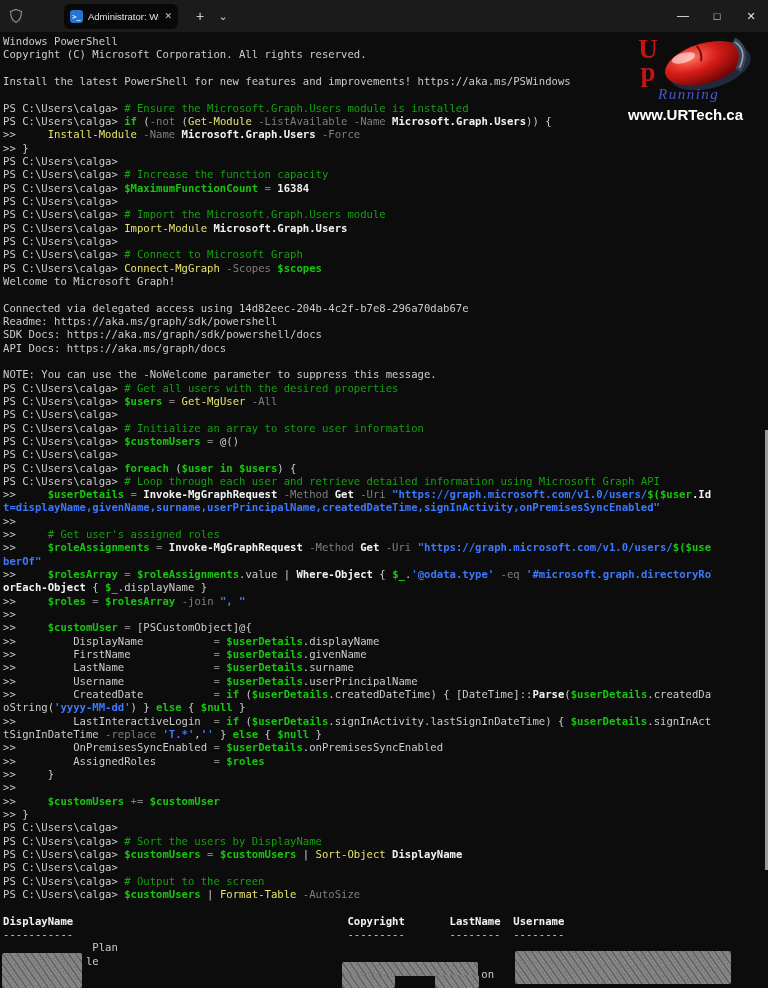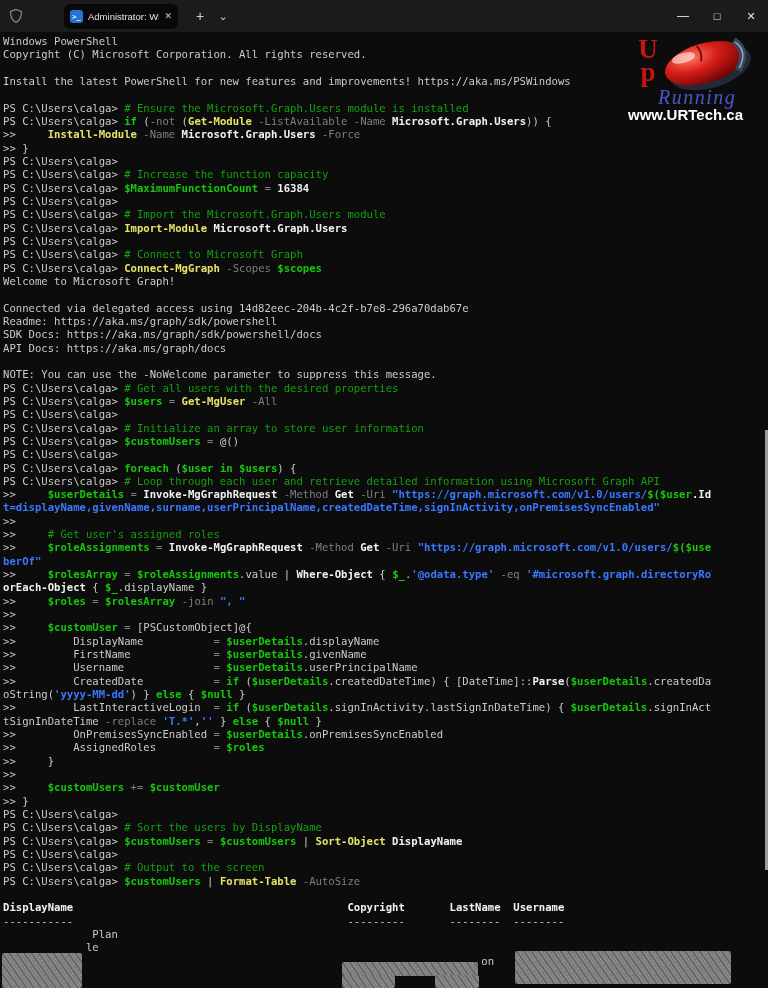--- a/index.html
+++ b/index.html
@@ -26,37 +26,37 @@
   #btn-min{font-size:12px;}
   
   #terminal{position:absolute;left:0;top:32px;width:712px;height:956px;background:#0c0c0c;
             overflow:hidden;}
   #term-lines{padding:3px 0 0 3px;}
   .ln{height:13.34px;white-space:pre;font:10.6px/13.34px "DejaVu Sans Mono",monospace;}
   .w{color:#cccccc;}
   .b{color:#f2f2f2;font-weight:bold;text-align:center;}
   .c{color:#13a10e;text-align:right;}
   .g{color:#16c60c;font-weight:bold;}
-  .y{color:#e5e36a;font-weight:bold;}
+  .y{color:#e5e36a;font-weight:normal;}
   .p{color:#7f7f7f;}
   .s{color:#3b78ff;font-weight:bold;}
   
   #redactions{position:absolute;left:0;top:0;width:768px;height:988px;pointer-events:none;}
   .redact{position:absolute;border-radius:2px;filter:blur(0.6px);
           background:repeating-linear-gradient(55deg,#9d9d9d 0px,#5f5f5f 2px,#8d8d8d 4px,#707070 6px);}
   
   #scrollbar-thumb{position:absolute;right:0;top:430px;width:3px;height:440px;background:#9a9a9a;}
   
   #logo{position:absolute;right:6px;top:34px;width:156px;height:94px;pointer-events:none;}
   #logo-up{position:absolute;left:30px;top:0px;color:#c41414;
            font-family:"Liberation Serif",serif;font-weight:bold;font-size:27px;
            writing-mode:vertical-rl;text-orientation:upright;letter-spacing:-7px;line-height:24px;}
   #logo-mouse{position:absolute;right:2px;top:0px;}
   #logo-running{position:absolute;left:52px;top:52px;color:#4b57c9;font-style:italic;
-                font-family:"Liberation Serif",serif;font-size:20px;letter-spacing:1.5px;}
+                font-family:"Liberation Serif",serif;font-size:15px;letter-spacing:1.5px;}
   #logo-site{position:absolute;left:22px;top:72px;color:#ffffff;font-weight:bold;
              font-size:15px;}
 </style>
 </head>
 <body>
 
 <div id="window">
 
   <div id="titlebar">
     <span id="admin-shield">
@@ -120,20 +120,21 @@
         <div class="ln"><span class="w">&gt;&gt;     </span><span class="c"># Get user's assigned roles</span></div>
         <div class="ln"><span class="w">&gt;&gt;     </span><span class="g">$roleAssignments </span><span class="p">= </span><span class="b">Invoke-MgGraphRequest </span><span class="p">-Method </span><span class="b">Get </span><span class="p">-Uri </span><span class="s">"https://graph.microsoft.com/v1.0/users/</span><span class="g">$($user</span><span class="b">.Id</span><span class="s">)/mem</span></div>
         <div class="ln"><span class="s">berOf"</span></div>
         <div class="ln"><span class="w">&gt;&gt;     </span><span class="g">$rolesArray </span><span class="p">= </span><span class="g">$roleAssignments</span><span class="w">.value | </span><span class="b">Where-Object </span><span class="w">{ </span><span class="g">$_</span><span class="w">.</span><span class="s">'@odata.type' </span><span class="p">-eq </span><span class="s">'#microsoft.graph.directoryRole' </span><span class="w">} | </span><span class="b">F</span></div>
         <div class="ln"><span class="b">orEach-Object </span><span class="w">{ </span><span class="g">$_</span><span class="w">.displayName }</span></div>
         <div class="ln"><span class="w">&gt;&gt;     </span><span class="g">$roles </span><span class="p">= </span><span class="g">$rolesArray </span><span class="p">-join </span><span class="s">", "</span></div>
         <div class="ln"><span class="w">&gt;&gt;</span></div>
         <div class="ln"><span class="w">&gt;&gt;     </span><span class="g">$customUser </span><span class="p">= </span><span class="w">[PSCustomObject]@{</span></div>
         <div class="ln"><span class="w">&gt;&gt;         DisplayName           </span><span class="p">= </span><span class="g">$userDetails</span><span class="w">.displayName</span></div>
         <div class="ln"><span class="w">&gt;&gt;         FirstName             </span><span class="p">= </span><span class="g">$userDetails</span><span class="w">.givenName</span></div>
+        <div class="ln"><span class="w">&gt;&gt;         LastName              </span><span class="p">= </span><span class="g">$userDetails</span><span class="w">.surname</span></div>
         <div class="ln"><span class="w">&gt;&gt;         Username              </span><span class="p">= </span><span class="g">$userDetails</span><span class="w">.userPrincipalName</span></div>
         <div class="ln"><span class="w">&gt;&gt;         CreatedDate           </span><span class="p">= </span><span class="g">if </span><span class="w">(</span><span class="g">$userDetails</span><span class="w">.createdDateTime) { [DateTime]::</span><span class="b">Parse</span><span class="w">(</span><span class="g">$userDetails</span><span class="w">.createdDateTime).T</span></div>
         <div class="ln"><span class="w">oString(</span><span class="s">'yyyy-MM-dd'</span><span class="w">) } </span><span class="g">else </span><span class="w">{ </span><span class="g">$null </span><span class="w">}</span></div>
         <div class="ln"><span class="w">&gt;&gt;         LastInteractiveLogin  </span><span class="p">= </span><span class="g">if </span><span class="w">(</span><span class="g">$userDetails</span><span class="w">.signInActivity.lastSignInDateTime) { </span><span class="g">$userDetails</span><span class="w">.signInActivity.las</span></div>
         <div class="ln"><span class="w">tSignInDateTime </span><span class="p">-replace </span><span class="s">'T.*'</span><span class="w">,</span><span class="s">'' </span><span class="w">} </span><span class="g">else </span><span class="w">{ </span><span class="g">$null </span><span class="w">}</span></div>
         <div class="ln"><span class="w">&gt;&gt;         OnPremisesSyncEnabled </span><span class="p">= </span><span class="g">$userDetails</span><span class="w">.onPremisesSyncEnabled</span></div>
         <div class="ln"><span class="w">&gt;&gt;         AssignedRoles         </span><span class="p">= </span><span class="g">$roles</span></div>
         <div class="ln"><span class="w">&gt;&gt;     }</span></div>
         <div class="ln"><span class="w">&gt;&gt;</span></div>
         <div class="ln"><span class="w">&gt;&gt;     </span><span class="g">$customUsers </span><span class="p">+= </span><span class="g">$customUser</span></div>

